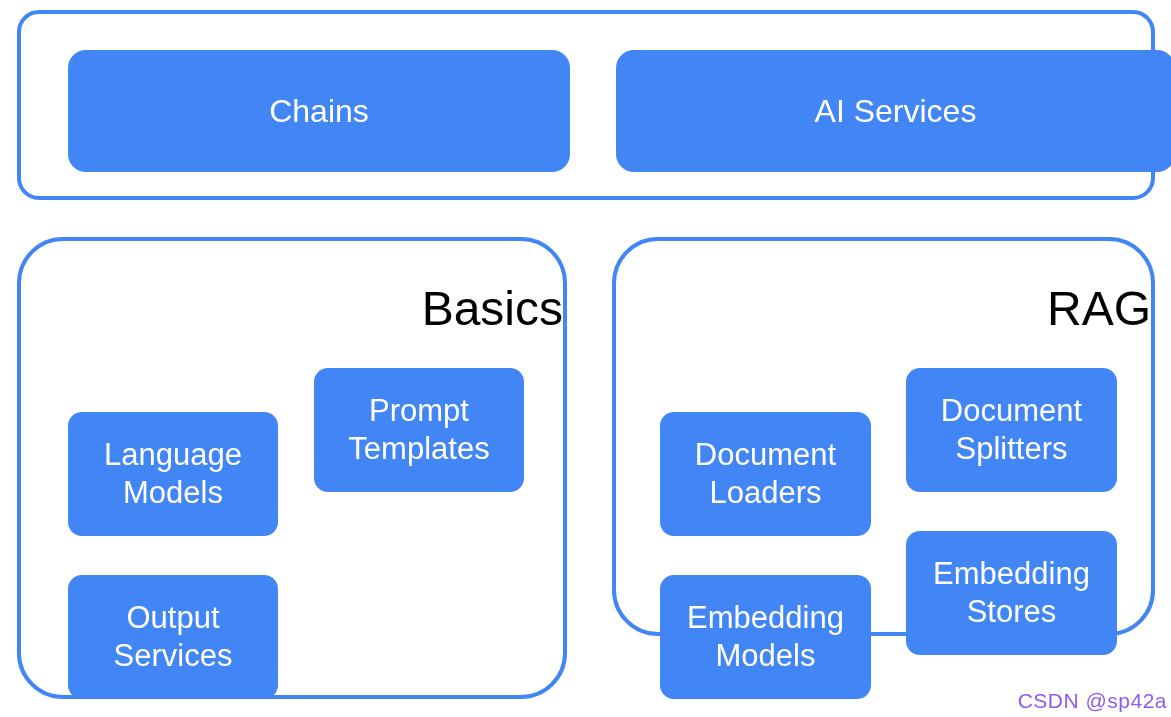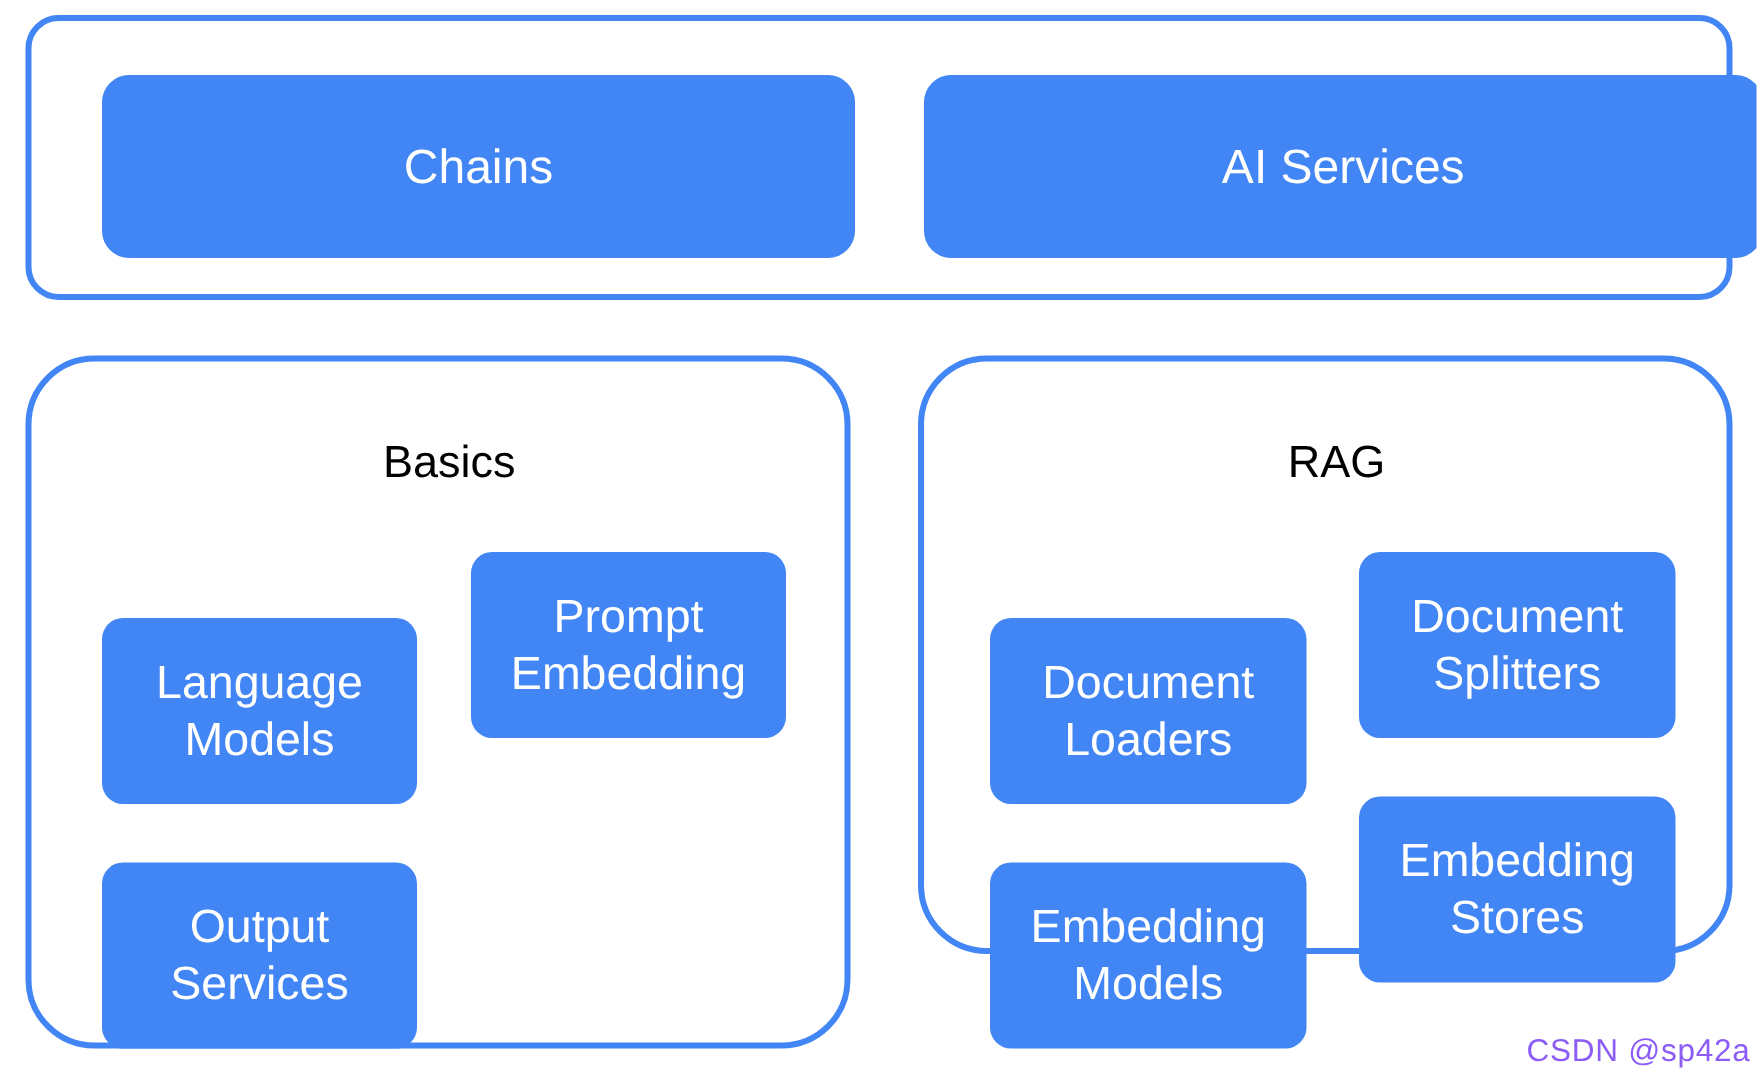--- a/index.html
+++ b/index.html
@@ -53,23 +53,23 @@
     width: 543px;
     height: 399px;
     border-radius: 46px;
   }
 
   
   .group-title {
     position: absolute;
     left: 0;
     right: 0;
-    text-align: center;
+    text-align: right;
     color: #000000;
-    font-size: 30px;
+    font-size: 48px;
     line-height: 44px;
     font-weight: normal;
     letter-spacing: 0px;
     white-space: nowrap;
     padding-left: 15px;
   }
 
   .group-basics .group-title { top: 46px; }
   .group-rag .group-title { top: 46px; }
 
@@ -138,21 +138,21 @@
     <div class="node node-wide node-chains">Chains</div>
     <div class="node node-wide node-aiservices">AI Services</div>
   </div>
 
   <div class="group group-basics">
     <div class="group-title">Basics</div>
 
     <div class="node node-cell cell-c1 cell-r1">Language
 Models</div>
     <div class="node node-cell cell-c2 cell-r1">Prompt
-Embedding</div>
+Templates</div>
     <div class="node node-cell cell-c1 cell-r2">Output
 Services</div>
   </div>
 
   <div class="group group-rag">
     <div class="group-title">RAG</div>
 
     <div class="node node-cell cell-c1 cell-r1">Document
 Loaders</div>
     <div class="node node-cell cell-c2 cell-r1">Document

